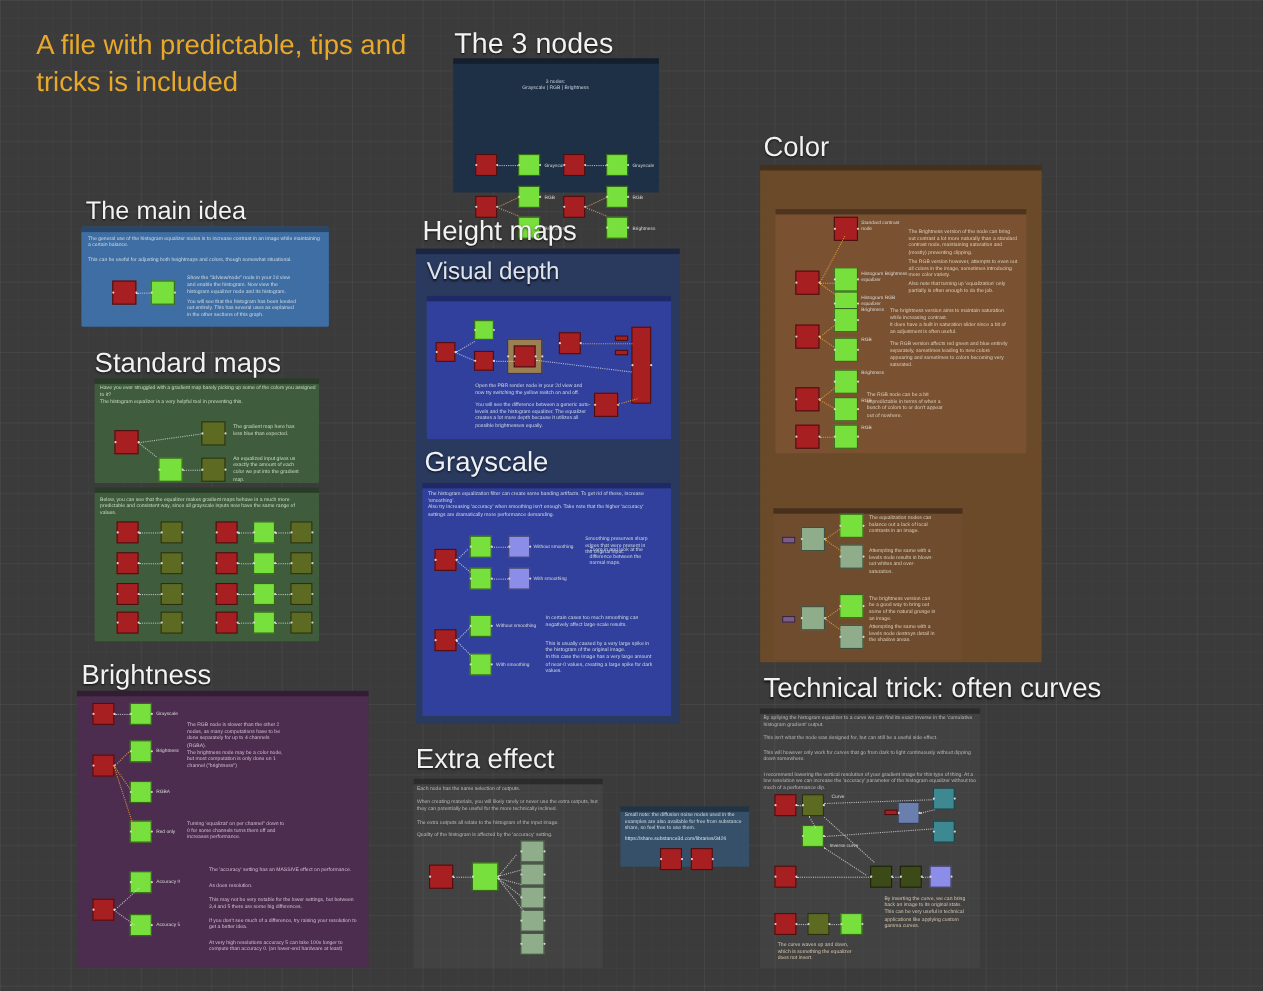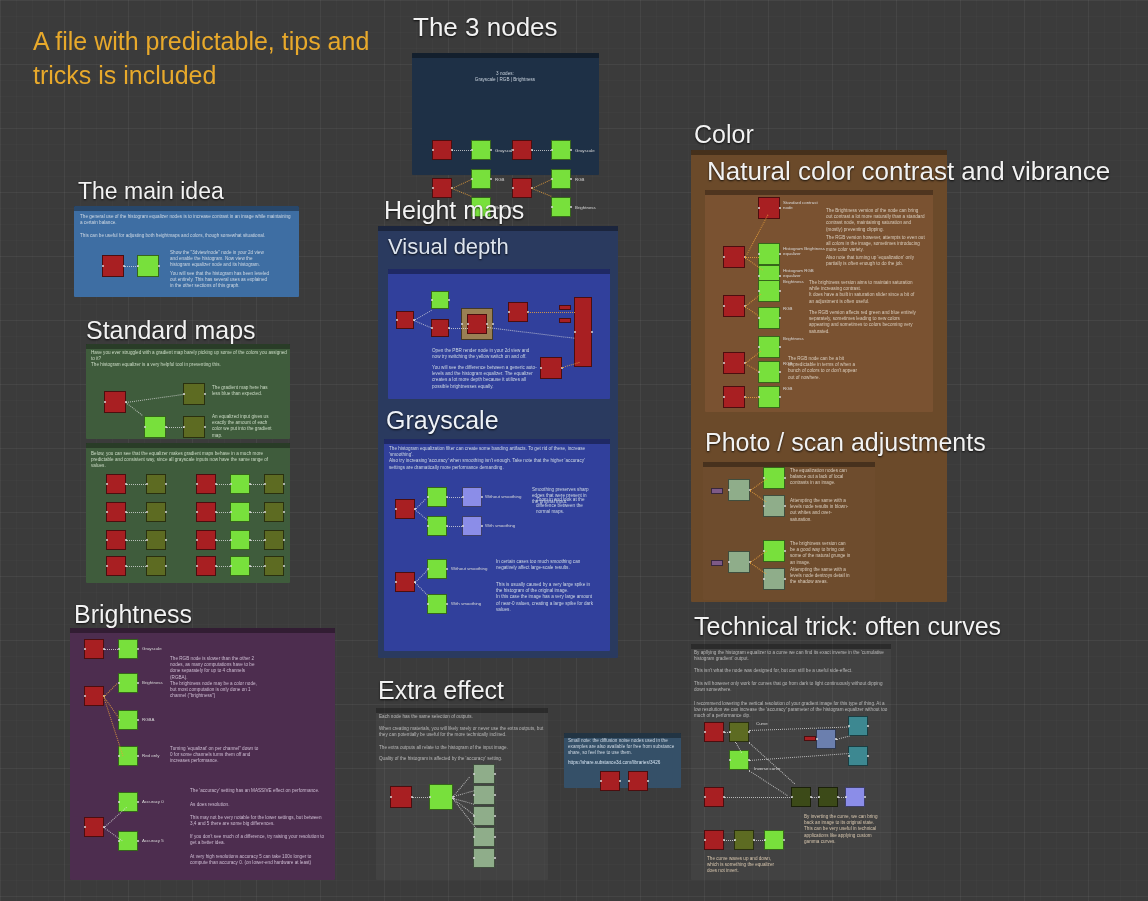--- a/index.html
+++ b/index.html
@@ -54,21 +54,21 @@
   .n-steel{background:#6b7fae;}
   .n-sage{background:#8fad8a;}
   .n-tan{background:#9a8054;}
   .n-purple{background:#7d5a87;}
 </style>
 </head>
 <body>
 
 <div class="bigtitle" style="left:33px;top:24px;">A file with predictable, tips and tricks is included</div>
 
-<div class="ftitle" style="left:413px;top:12px;font-size:26px;">The 3 nodes</div>
+<div class="ftitle" style="left:413px;top:24px;font-size:26px;">The 3 nodes</div>
 <div class="frame" style="left:412px;top:53px;width:187px;height:122px;background:#1e3046;">
   <div class="bar"></div>
   <div class="note dark" style="left:28px;top:18px;width:130px;text-align:center;color:#c8d2dd;">3 nodes:
 Grayscale | RGB | Brightness</div>
 
   <div class="node n-red" style="left:20px;top:87px;width:20px;height:20px;"></div>
   <div class="node n-green" style="left:59px;top:87px;width:20px;height:20px;"></div>
   <span class="nlabel" style="left:83px;top:95px;">Grayscale</span>
   <div class="wire" style="left:40px;top:97px;width:19px;"></div>
 
@@ -288,21 +288,20 @@
   <div class="note" style="left:4px;top:5px;width:110px;">Small note: the diffusion noise nodes used in the examples are also available for free from substance share, so feel free to use them.</div>
   <div class="note" style="left:4px;top:27px;width:112px;color:#d5e4f2;">https://share.substance3d.com/libraries/3426</div>
   <div class="node n-red" style="left:36px;top:38px;width:20px;height:20px;"></div>
   <div class="node n-red" style="left:64px;top:38px;width:20px;height:20px;"></div>
 </div>
 
 <div class="ftitle" style="left:694px;top:120px;font-size:25px;">Color</div>
 <div class="frame" style="left:691px;top:150px;width:256px;height:452px;background:#6b4a2a;">
   <div class="bar"></div>
 
-  <div class="ftitle" style="left:16px;top:6px;font-size:26px;">Natural color contrast and vibrance</div>
   <div class="frame" style="left:14px;top:40px;width:228px;height:222px;background:#7a5231;">
     <div class="bar"></div>
     <div class="node n-red" style="left:18px;top:56px;width:22px;height:22px;"></div>
     <div class="node n-red" style="left:53px;top:7px;width:22px;height:22px;"></div>
     <span class="nlabel" style="left:78px;top:10px;width:38px;white-space:normal;line-height:5.2px;">Standard contrast node</span>
     <div class="node n-green" style="left:53px;top:53px;width:22px;height:22px;"></div>
     <span class="nlabel" style="left:78px;top:56px;width:42px;white-space:normal;line-height:5.2px;">Histogram Brightness equalizer</span>
     <div class="node n-green" style="left:53px;top:75px;width:22px;height:22px;"></div>
     <span class="nlabel" style="left:78px;top:78px;width:42px;white-space:normal;line-height:5.2px;">Histogram RGB equalizer</span>
     <div class="wire or" style="left:40px;top:67px;width:48px;transform:rotate(-62deg);"></div>
@@ -332,21 +331,20 @@
     <div class="wire or" style="left:40px;top:173px;width:20px;transform:rotate(-38deg);"></div>
     <div class="wire or" style="left:40px;top:173px;width:16px;transform:rotate(30deg);"></div>
     <div class="note warm" style="left:83px;top:166px;width:75px;">The RGB node can be a bit unpredictable in terms of when a bunch of colors to or don't appear out of nowhere.</div>
 
     <div class="node n-red" style="left:18px;top:196px;width:22px;height:22px;"></div>
     <div class="node n-green" style="left:53px;top:196px;width:22px;height:22px;"></div>
     <span class="nlabel" style="left:78px;top:196px;">RGB</span>
     <div class="wire or" style="left:40px;top:207px;width:14px;"></div>
   </div>
 
-  <div class="ftitle" style="left:14px;top:278px;font-size:25px;">Photo / scan adjustments</div>
   <div class="frame" style="left:12px;top:312px;width:172px;height:138px;background:#6e4c2d;">
     <div class="bar"></div>
     <div class="node n-purple nodot" style="left:8px;top:26px;width:12px;height:6px;"></div>
     <div class="node n-sage" style="left:25px;top:17px;width:22px;height:22px;"></div>
     <div class="node n-green" style="left:60px;top:5px;width:22px;height:22px;"></div>
     <div class="node n-sage" style="left:60px;top:33px;width:22px;height:22px;"></div>
     <div class="wire or" style="left:47px;top:28px;width:20px;transform:rotate(-35deg);"></div>
     <div class="wire or" style="left:47px;top:28px;width:20px;transform:rotate(35deg);"></div>
     <div class="note warm" style="left:87px;top:6px;width:62px;">The equalization nodes can balance out a lack of local contrasts in an image.</div>
     <div class="note warm" style="left:87px;top:36px;width:62px;">Attempting the same with a levels node results in blown-out whites and over-saturation.</div>

